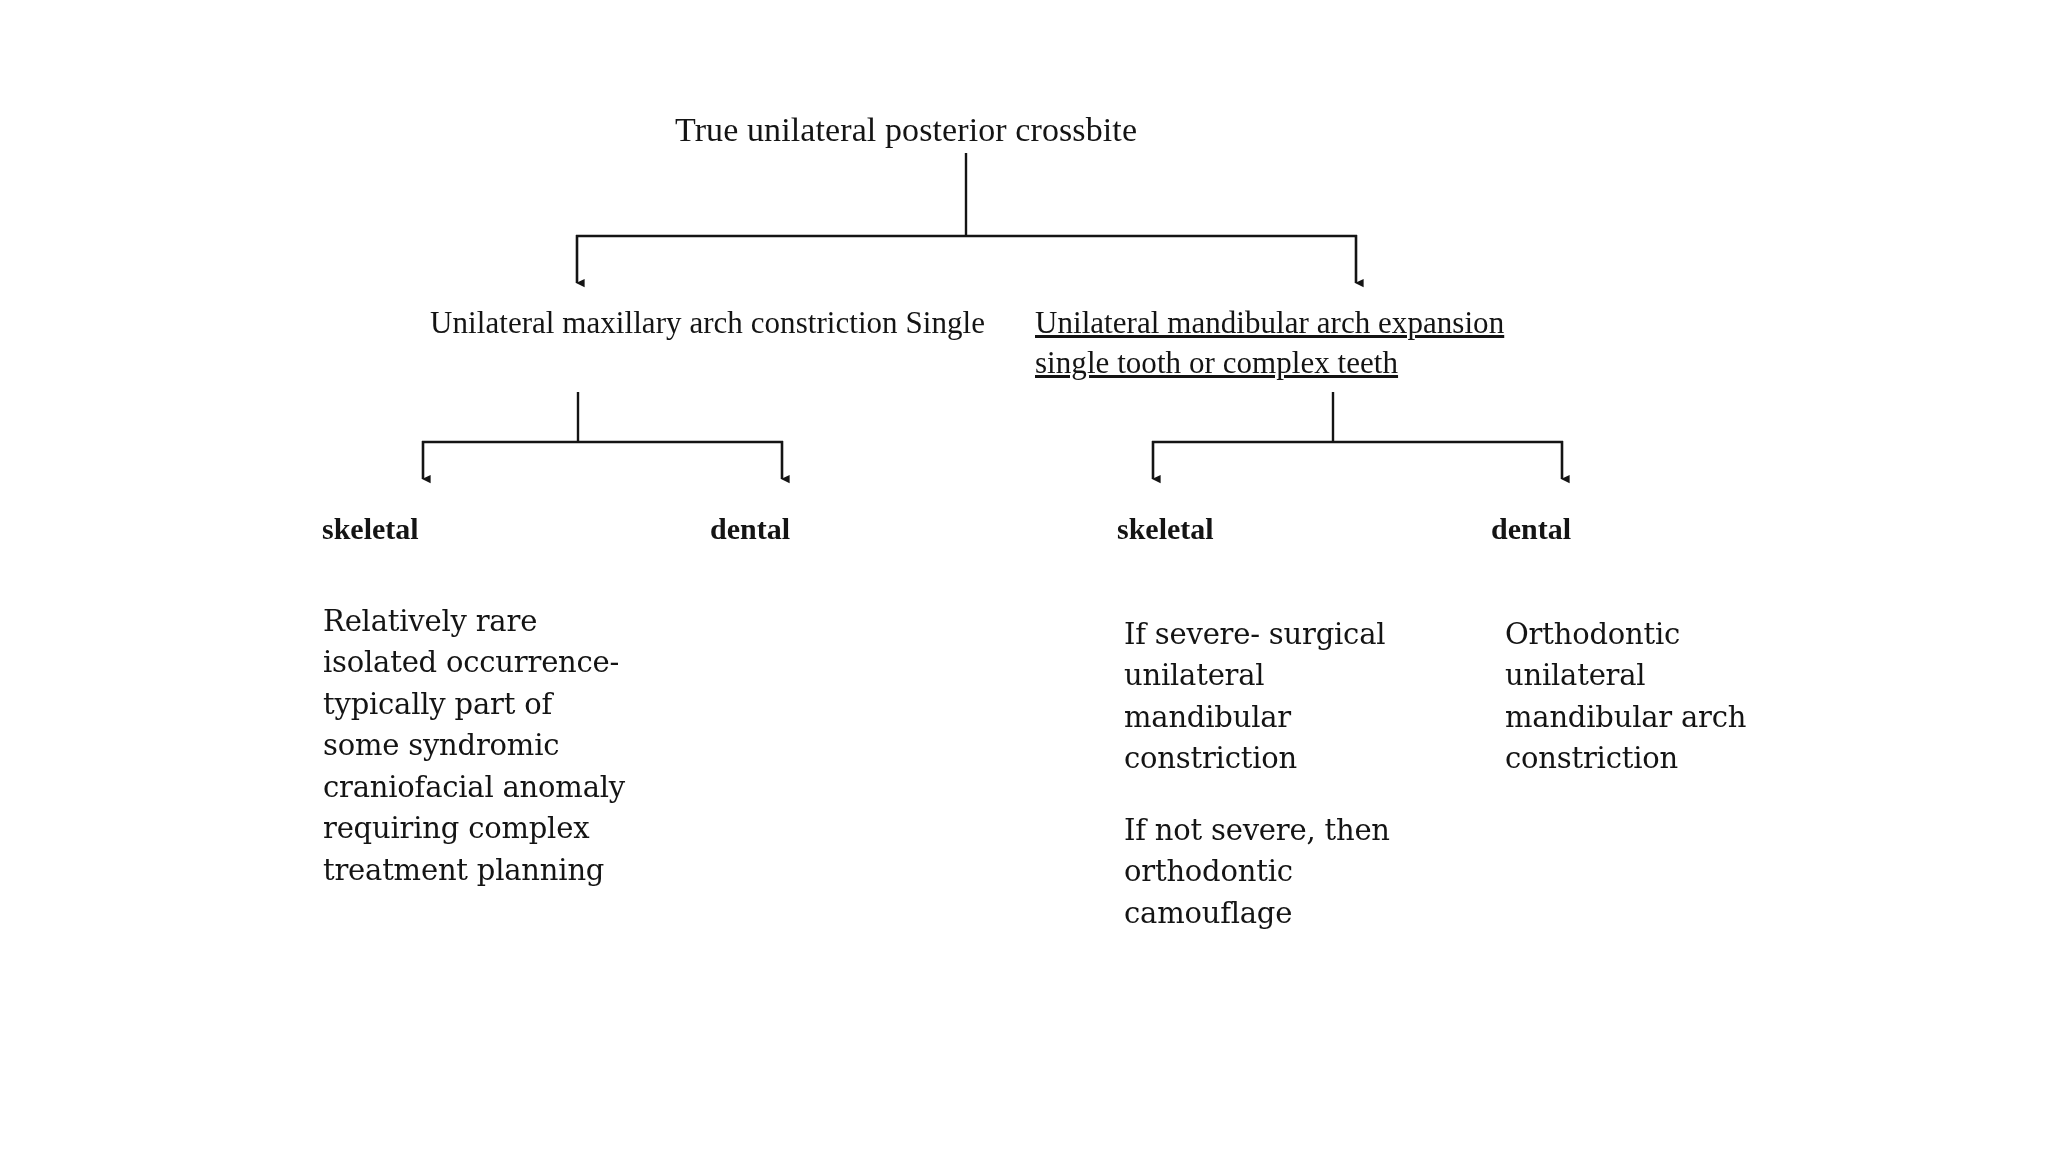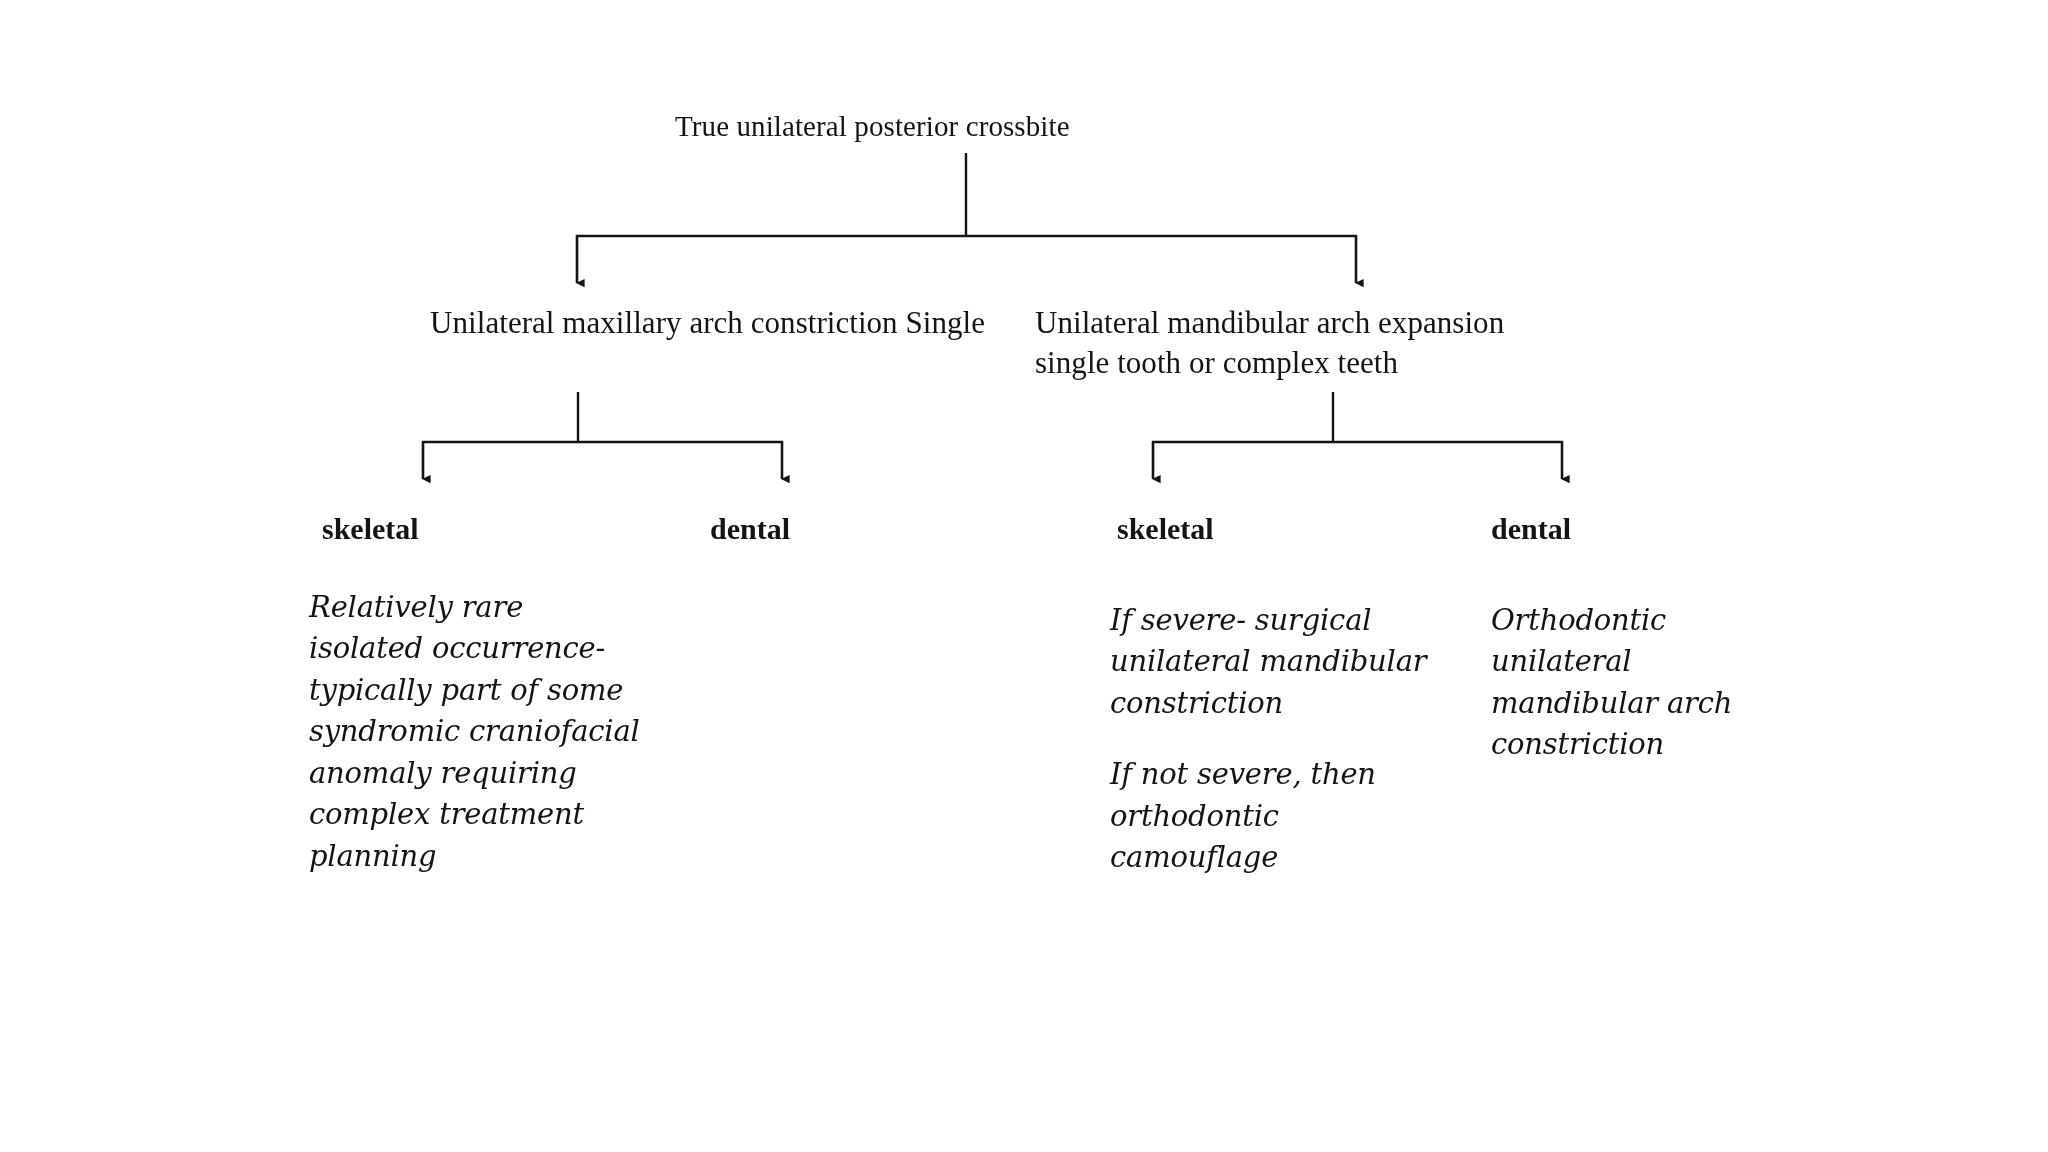--- a/index.html
+++ b/index.html
@@ -32,21 +32,21 @@
     height: 1152px;
     pointer-events: none;
   }
 
   .node {
     position: absolute;
     box-sizing: border-box;
   }
 
   .node-title {
-    font-size: 29px;
+    font-size: 34px;
     line-height: 1.28;
     letter-spacing: 0.1px;
     white-space: nowrap;
   }
 
   .node-branch {
     font-size: 31px;
     line-height: 1.30;
     letter-spacing: 0.05px;
   }
@@ -59,22 +59,21 @@
   }
 
   .leaf-block {
     font-size: 29px;
     line-height: 1.43;
     font-family: "DejaVu Serif", "Liberation Serif", serif;
     letter-spacing: -0.2px;
   }
 
   .leaf-block p {
-    margin: 0;
-    font-style: italic;
+    margin: 14px;
   }
 
   .leaf-block p + p {
     margin-top: 30px;
   }
 </style>
 </head>
 <body>
 
 <div id="diagram-canvas">
@@ -112,21 +111,21 @@
   </svg>
 
   <div class="node node-title" style="left: 675px; top: 108px;">
     <span>True unilateral posterior crossbite</span>
   </div>
 
   <div class="node node-branch" style="left: 255px; top: 303px; width: 730px; text-align: right;">
     <div>Unilateral maxillary arch constriction Single</div>
   </div>
 
-  <div class="node node-branch" style="left: 1035px; top: 303px; width: 620px;">
+  <div class="node node-branch" style="left: 1035px; top: 303px; width: 620px; text-decoration: underline;">
     <div>Unilateral mandibular arch expansion</div>
     <div>single tooth or complex teeth</div>
   </div>
 
   <div class="node node-category" style="left: 322px; top: 510px;">
     <span>skeletal</span>
   </div>
 
   <div class="node node-category" style="left: 710px; top: 510px;">
     <span>dental</span>

